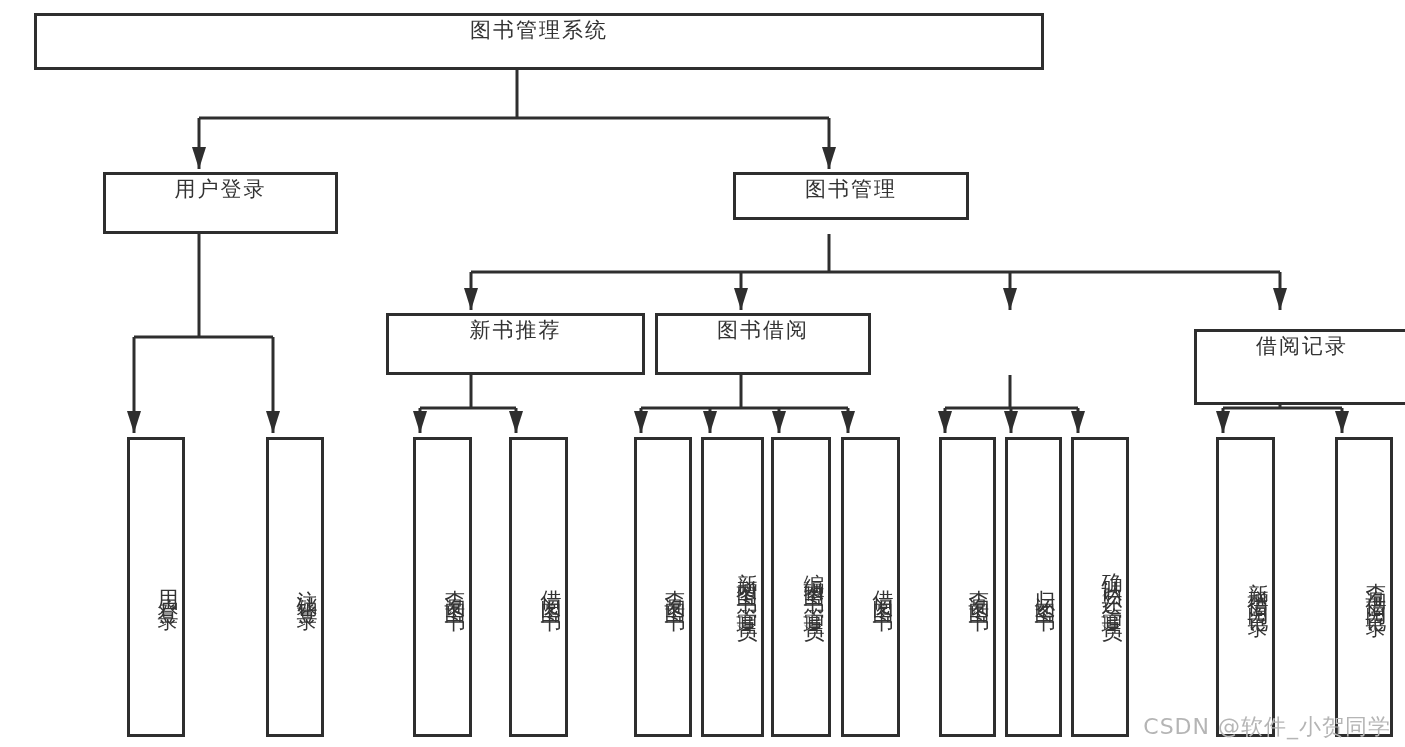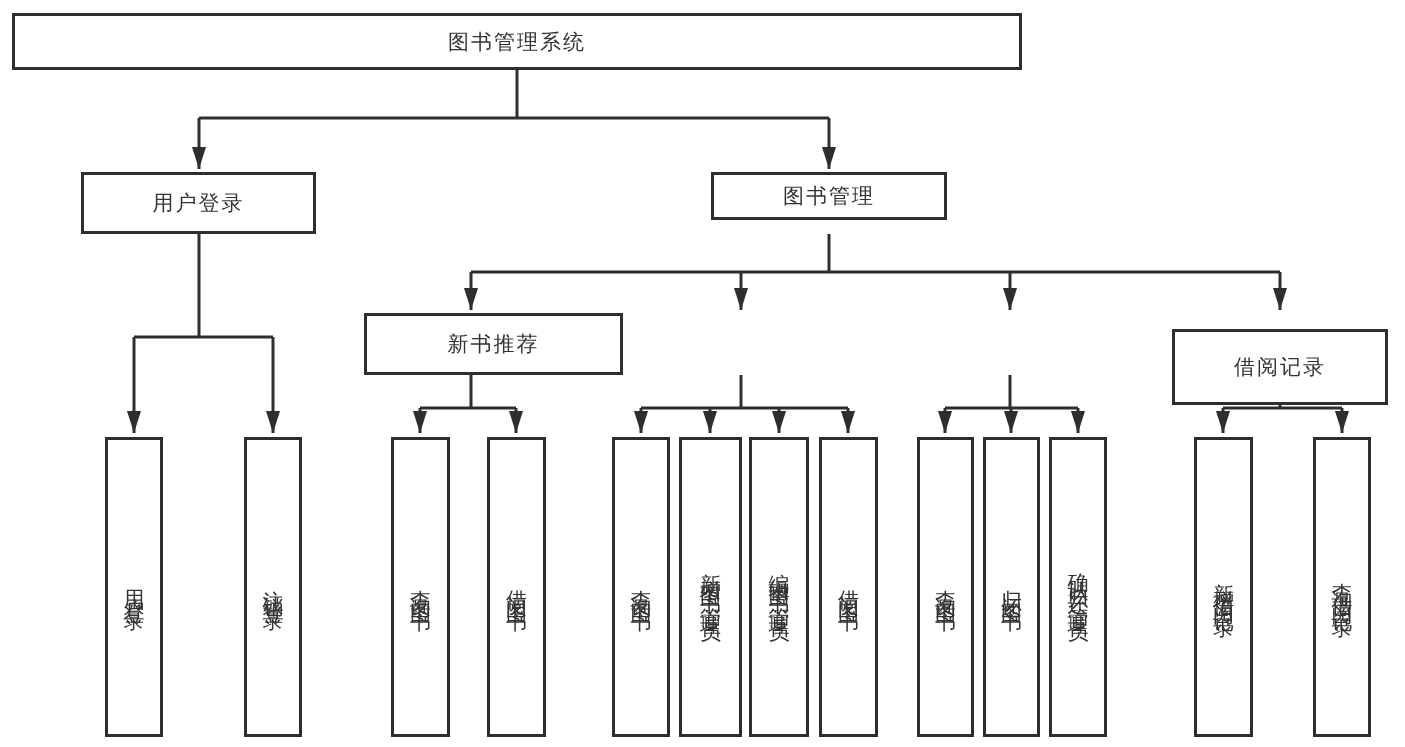--- a/index.html
+++ b/index.html
@@ -29,26 +29,27 @@
   #connectors marker polygon {
     fill: var(--line, #2e2e2e);
     stroke: none;
   }
   .node {
     position: absolute;
     box-sizing: border-box;
     background: var(--box-fill, #ffffff);
     border: 3px solid var(--line, #2e2e2e);
     display: flex;
-    align-items: center;
+    align-items: flex-start;
     justify-content: center;
     color: var(--text, #333333);
     font-size: 21px;
     letter-spacing: 2px;
     text-align: center;
+    margin-left: 22px;
   }
   .node.v {
     writing-mode: vertical-rl;
     letter-spacing: 7px;
     font-size: 21px;
   }
   .watermark {
     position: absolute;
     right: 14px;
     bottom: 5px;
@@ -118,20 +119,23 @@
   <div class="node" style="left:81px;top:172px;width:235px;height:62px">
     <span>用户登录</span>
   </div>
   <div class="node" style="left:711px;top:172px;width:236px;height:48px">
     <span>图书管理</span>
   </div>
 
   <div class="node" style="left:364px;top:313px;width:259px;height:62px">
     <span>新书推荐</span>
   </div>
+  <div class="node" style="left:633px;top:313px;width:216px;height:62px">
+    <span>图书借阅</span>
+  </div>
   <div class="node" style="left:1172px;top:329px;width:216px;height:76px">
     <span>借阅记录</span>
   </div>
 
   <div class="node v" style="left:105px;top:437px;width:58px;height:300px">
     <span>用户登录</span>
   </div>
   <div class="node v" style="left:244px;top:437px;width:58px;height:300px">
     <span>注销登录</span>
   </div>
@@ -166,14 +170,15 @@
     <span>确认归还（管理员）</span>
   </div>
 
   <div class="node v" style="left:1194px;top:437px;width:59px;height:300px">
     <span>新增借阅记录</span>
   </div>
   <div class="node v" style="left:1313px;top:437px;width:58px;height:300px">
     <span>查询借阅记录</span>
   </div>
 
+  <div class="watermark">CSDN @软件_小贺同学</div>
 
 </div>
 
 </body></html>

